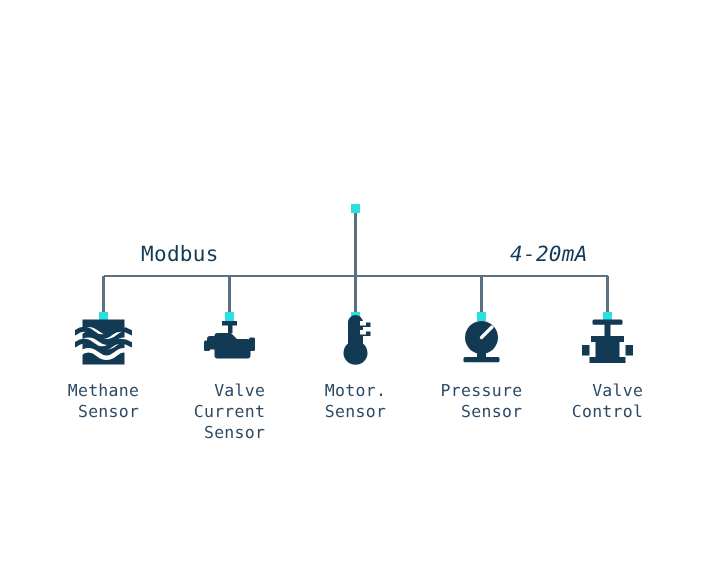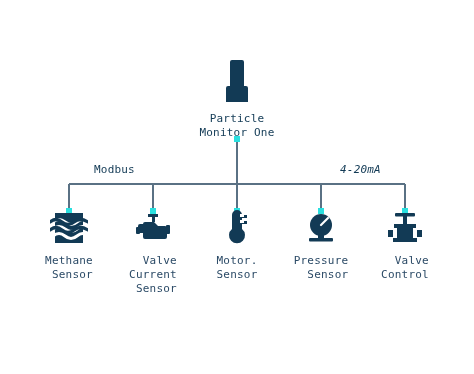--- a/index.html
+++ b/index.html
@@ -72,21 +72,21 @@
     line-height: 14px;
     color: #2b4a66;
     text-align: right;
     white-space: pre-line;
     letter-spacing: 0.2px;
   }
 
   
   .bus-label {
     position: absolute;
-    font-size: 11px;
+    font-size: 14px;
     line-height: 12px;
     color: #123a55;
     white-space: nowrap;
     letter-spacing: 0.2px;
   }
   #bus-label-modbus { left: 94px; top: 164px; }
   #bus-label-current { left: 340px; top: 164px; font-style: italic; }
 </style>
 </head>
 <body>
@@ -108,27 +108,20 @@
     <g fill="#2ae0e0">
       <rect x="234" y="136" width="6" height="6"></rect>
       <rect x="234" y="208" width="6" height="6"></rect>
       <rect x="66" y="208" width="6" height="6"></rect>
       <rect x="150" y="208" width="6" height="6"></rect>
       <rect x="318" y="208" width="6" height="6"></rect>
       <rect x="402" y="208" width="6" height="6"></rect>
     </g>
   </svg>
 
-  <div class="root-node">
-    <svg class="root-icon" viewBox="0 0 30 44">
-      <path fill="#123a55" d="M10 0 h10 a2 2 0 0 1 2 2 v24 h2 a2 2 0 0 1 2 2 v14 h-22 v-14 a2 2 0 0 1 2 -2 h2 v-24 a2 2 0 0 1 2 -2 z"></path>
-    </svg>
-    <div class="root-label">Particle
-Monitor One</div>
-  </div>
 
   <div class="leaf-node" style="left:26px">
     <svg class="leaf-icon" viewBox="0 0 38 38">
       <rect x="5" y="4" width="28" height="30" fill="#123a55"></rect>
       <path d="M3 13 q6 -5 12 0 t12 0 t10 0" stroke="#ffffff" stroke-width="3" fill="none" stroke-linecap="round"></path>
       <path d="M3 20 q6 -5 12 0 t12 0 t10 0" stroke="#ffffff" stroke-width="3" fill="none" stroke-linecap="round"></path>
       <path d="M3 27 q6 -5 12 0 t12 0 t10 0" stroke="#ffffff" stroke-width="3" fill="none" stroke-linecap="round"></path>
       <path d="M0 13 q6 -5 12 0 t12 0 t14 0" stroke="#123a55" stroke-width="3.2" fill="none" stroke-linecap="round"></path>
       <path d="M0 21 q6 -5 12 0 t12 0 t14 0" stroke="#123a55" stroke-width="3.2" fill="none" stroke-linecap="round"></path>
     </svg>

